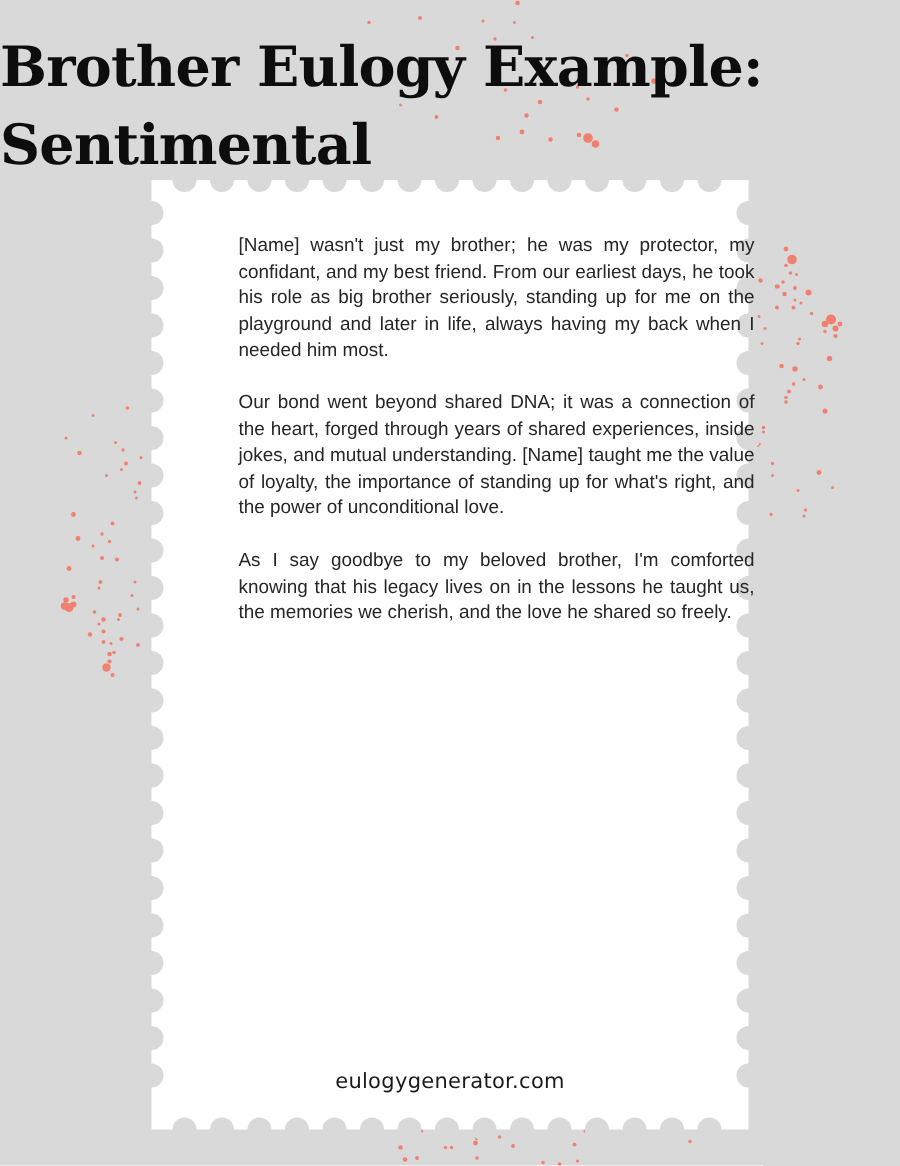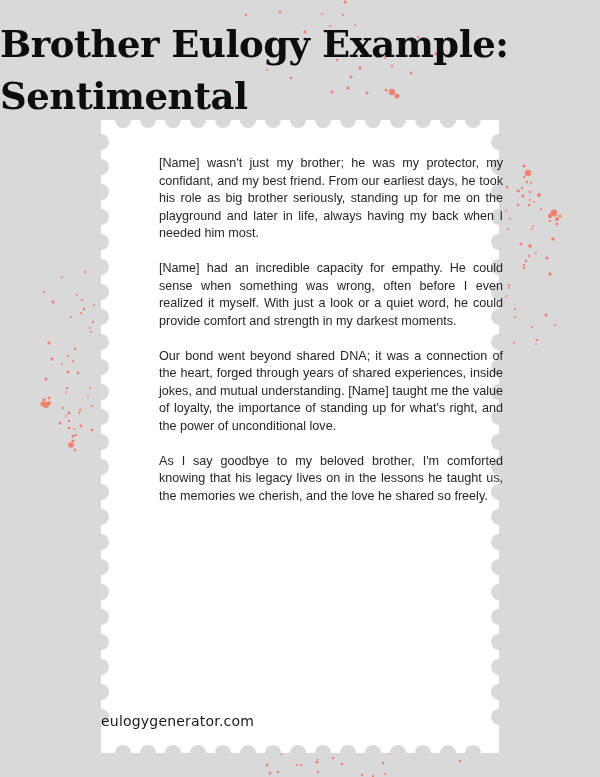--- a/index.html
+++ b/index.html
@@ -61,20 +61,21 @@
       margin-left: 44px;
     }
     .body-text p {
       margin: 0 0 17.5px 0;
     }
     .footer-site {
       position: absolute;
       left: 101px;
       top: 713px;
       width: 398px;
+      text-align: center;
       font-family: "DejaVu Sans", sans-serif;
       font-size: 14px;
       color: #1a1a1a;
       letter-spacing: 0.2px;
     }
   </style>
 </head>
 <body>
 
 <svg class="splatter" viewBox="0 0 600 777" xmlns="http://www.w3.org/2000/svg">
@@ -327,18 +328,17 @@
       <circle cx="499" cy="617" r="8"></circle>
     <circle cx="499" cy="642" r="8"></circle>
       <circle cx="499" cy="667" r="8"></circle>
     <circle cx="499" cy="692" r="8"></circle>
       <circle cx="499" cy="717" r="8"></circle>
   </g>
 </svg>
 
 <div class="body-text">
   <p>[Name] wasn't just my brother; he was my protector, my confidant, and my best friend. From our earliest days, he took his role as big brother seriously, standing up for me on the playground and later in life, always having my back when I needed him most.</p>
-  <p>[Name] had an incredible capacity for empathy. He could sense when something was wrong, often before I even realized it myself. With just a look or a quiet word, he could provide comfort and strength in my darkest moments.</p>
   <p>Our bond went beyond shared DNA; it was a connection of the heart, forged through years of shared experiences, inside jokes, and mutual understanding. [Name] taught me the value of loyalty, the importance of standing up for what's right, and the power of unconditional love.</p>
   <p>As I say goodbye to my beloved brother, I'm comforted knowing that his legacy lives on in the lessons he taught us, the memories we cherish, and the love he shared so freely.</p>
 </div>
 
 <div class="footer-site">eulogygenerator.com</div>
 
 </body></html>

